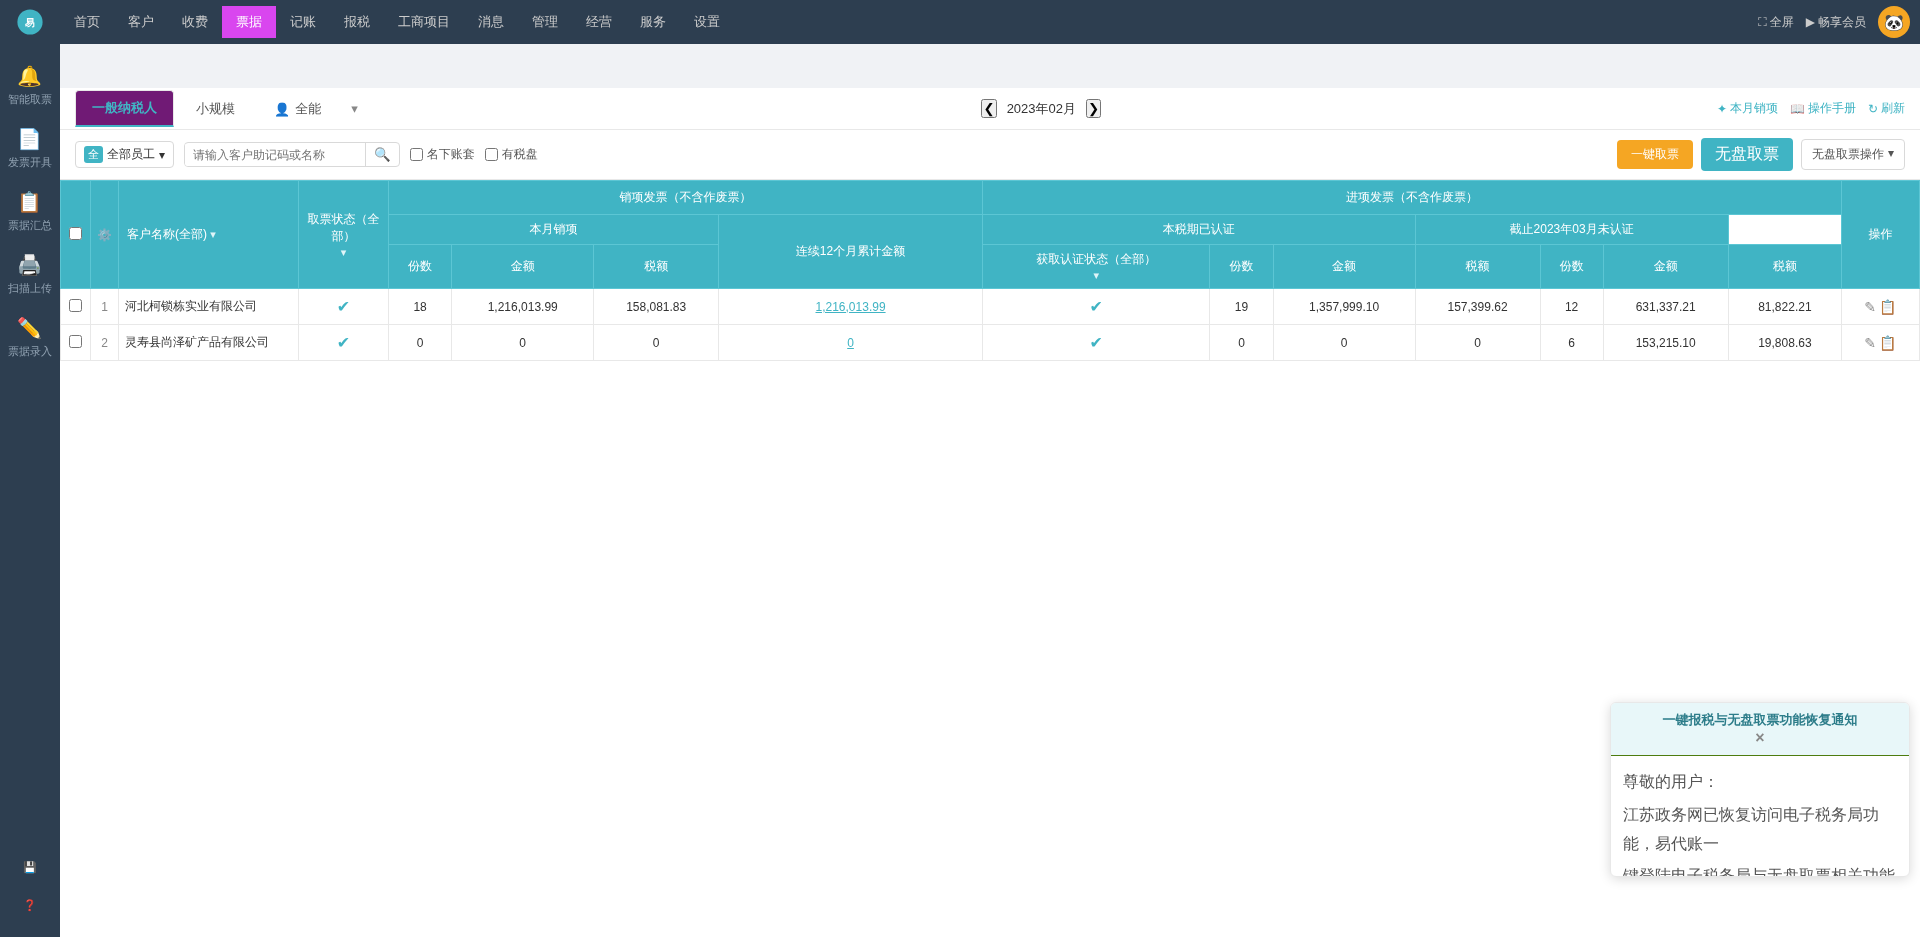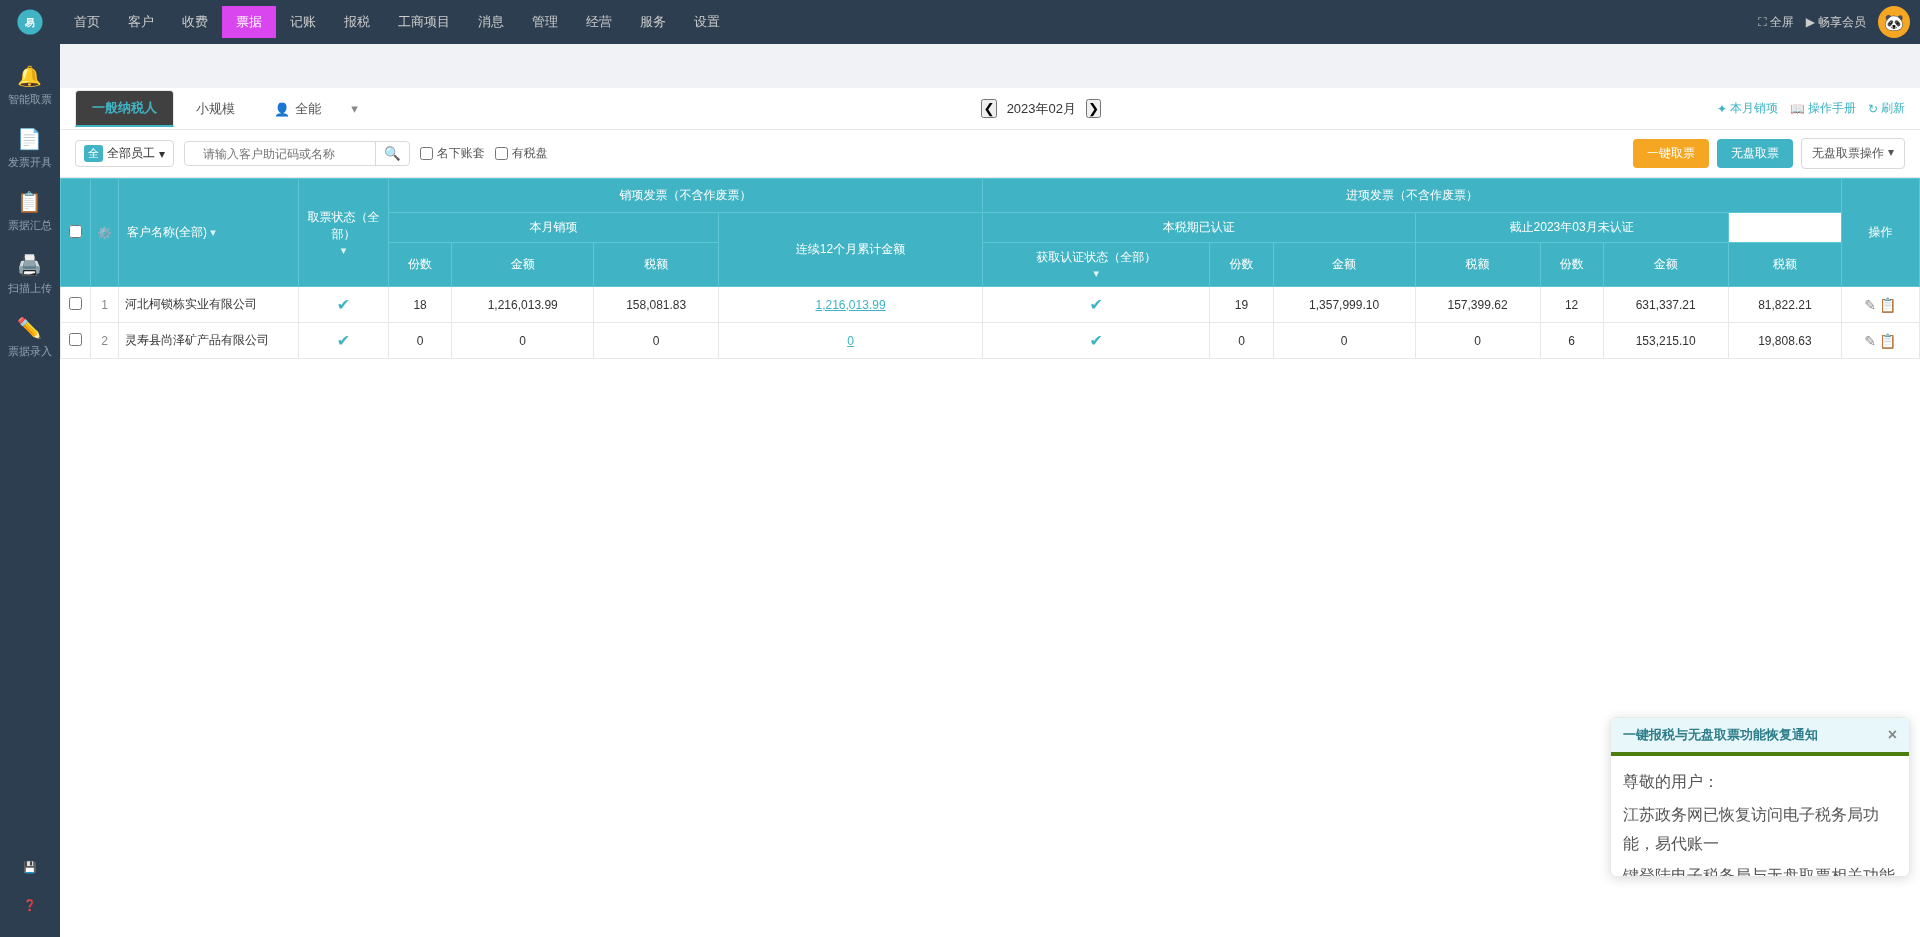--- a/index.html
+++ b/index.html
@@ -125,21 +125,21 @@
       border-radius: 4px 4px 0 0;
       color: #555;
       font-size: 13px;
       border: 1px solid transparent;
       border-bottom: none;
       display: flex;
       align-items: center;
       gap: 5px;
     }
     .tab.active {
-      background: #404040;
+      background: #701a75;
       border-color: #e8e8e8;
       border-bottom: 2px solid #40b4c4;
       color: #40b4c4;
       font-weight: bold;
     }
     .tab-more {
       cursor: pointer;
       color: #888;
       padding: 4px 8px;
       display: flex;
@@ -188,21 +188,20 @@
       border-radius: 3px;
       padding: 1px 4px;
       font-size: 11px;
     }
     .search-input-wrap {
       display: flex;
       align-items: center;
       border: 1px solid #d9d9d9;
       border-radius: 4px;
       overflow: hidden;
-      padding-left: 10px;
     }
     .search-input-wrap input {
       border: none;
       outline: none;
       padding: 4px 8px;
       font-size: 12px;
       width: 180px;
       color: #999;
     }
     .search-input-wrap button {
@@ -237,21 +236,21 @@
       font-size: 12px;
       white-space: nowrap;
     }
     .btn-teal {
       background: #40b4c4;
       color: #fff;
       border: none;
       border-radius: 4px;
       padding: 6px 14px;
       cursor: pointer;
-      font-size: 12px;
+      font-size: 16px;
       white-space: nowrap;
     }
     .btn-outline {
       background: #fff;
       color: #555;
       border: 1px solid #d9d9d9;
       border-radius: 4px;
       padding: 6px 10px;
       cursor: pointer;
       font-size: 12px;
@@ -322,24 +321,25 @@
       box-shadow: 0 2px 12px rgba(0,0,0,0.15);
       z-index: 200;
       overflow: hidden;
     }
     .notification-header {
       background: #e8f7f9;
       padding: 8px 12px;
       display: flex;
       justify-content: space-between;
       align-items: center;
-      border-bottom: 4px solid #4d7c0f;
+      border-bottom: 1px solid #4d7c0f;
       font-size: 13px;
       font-weight: bold;
       color: #2d7d8a;
+      flex-direction: column;
     }
     .notification-close { cursor: pointer; color: #888; font-size: 16px; }
     .notification-body {
       padding: 12px;
       font-size: 16px;
       color: #555;
       line-height: 1.8;
     }
     .notification-body p { margin-bottom: 4px; }
     .notification-scroll {

